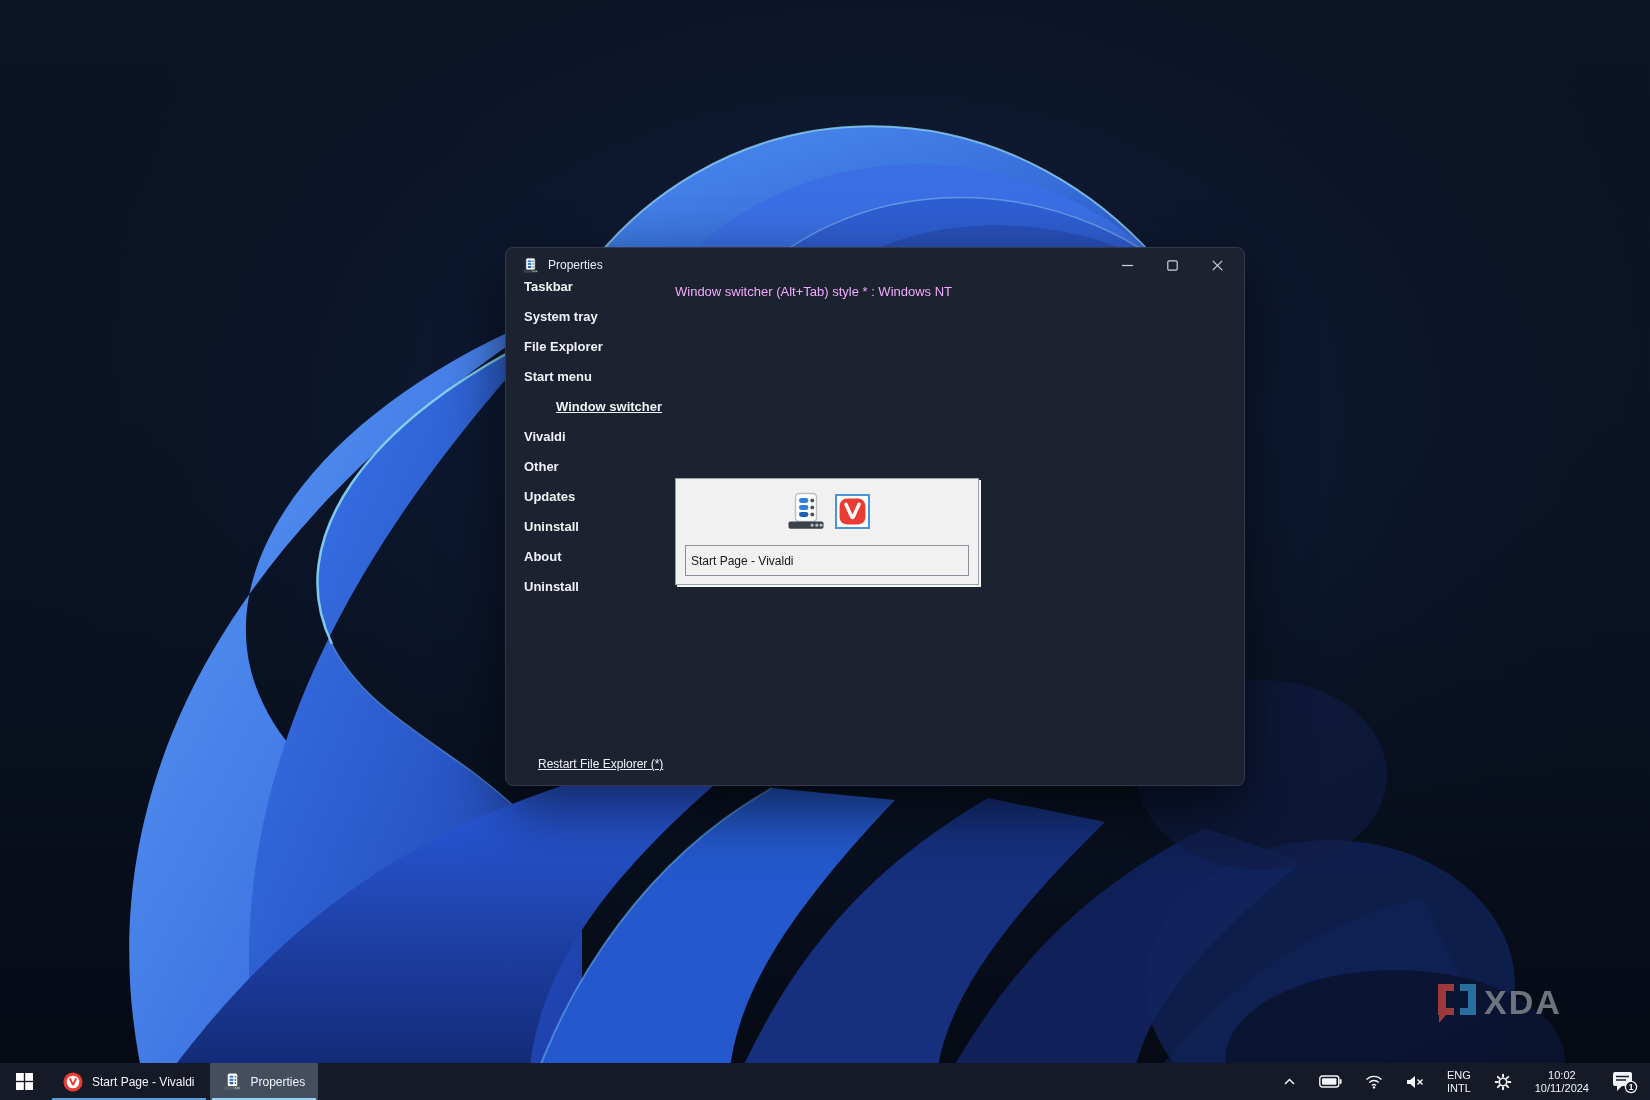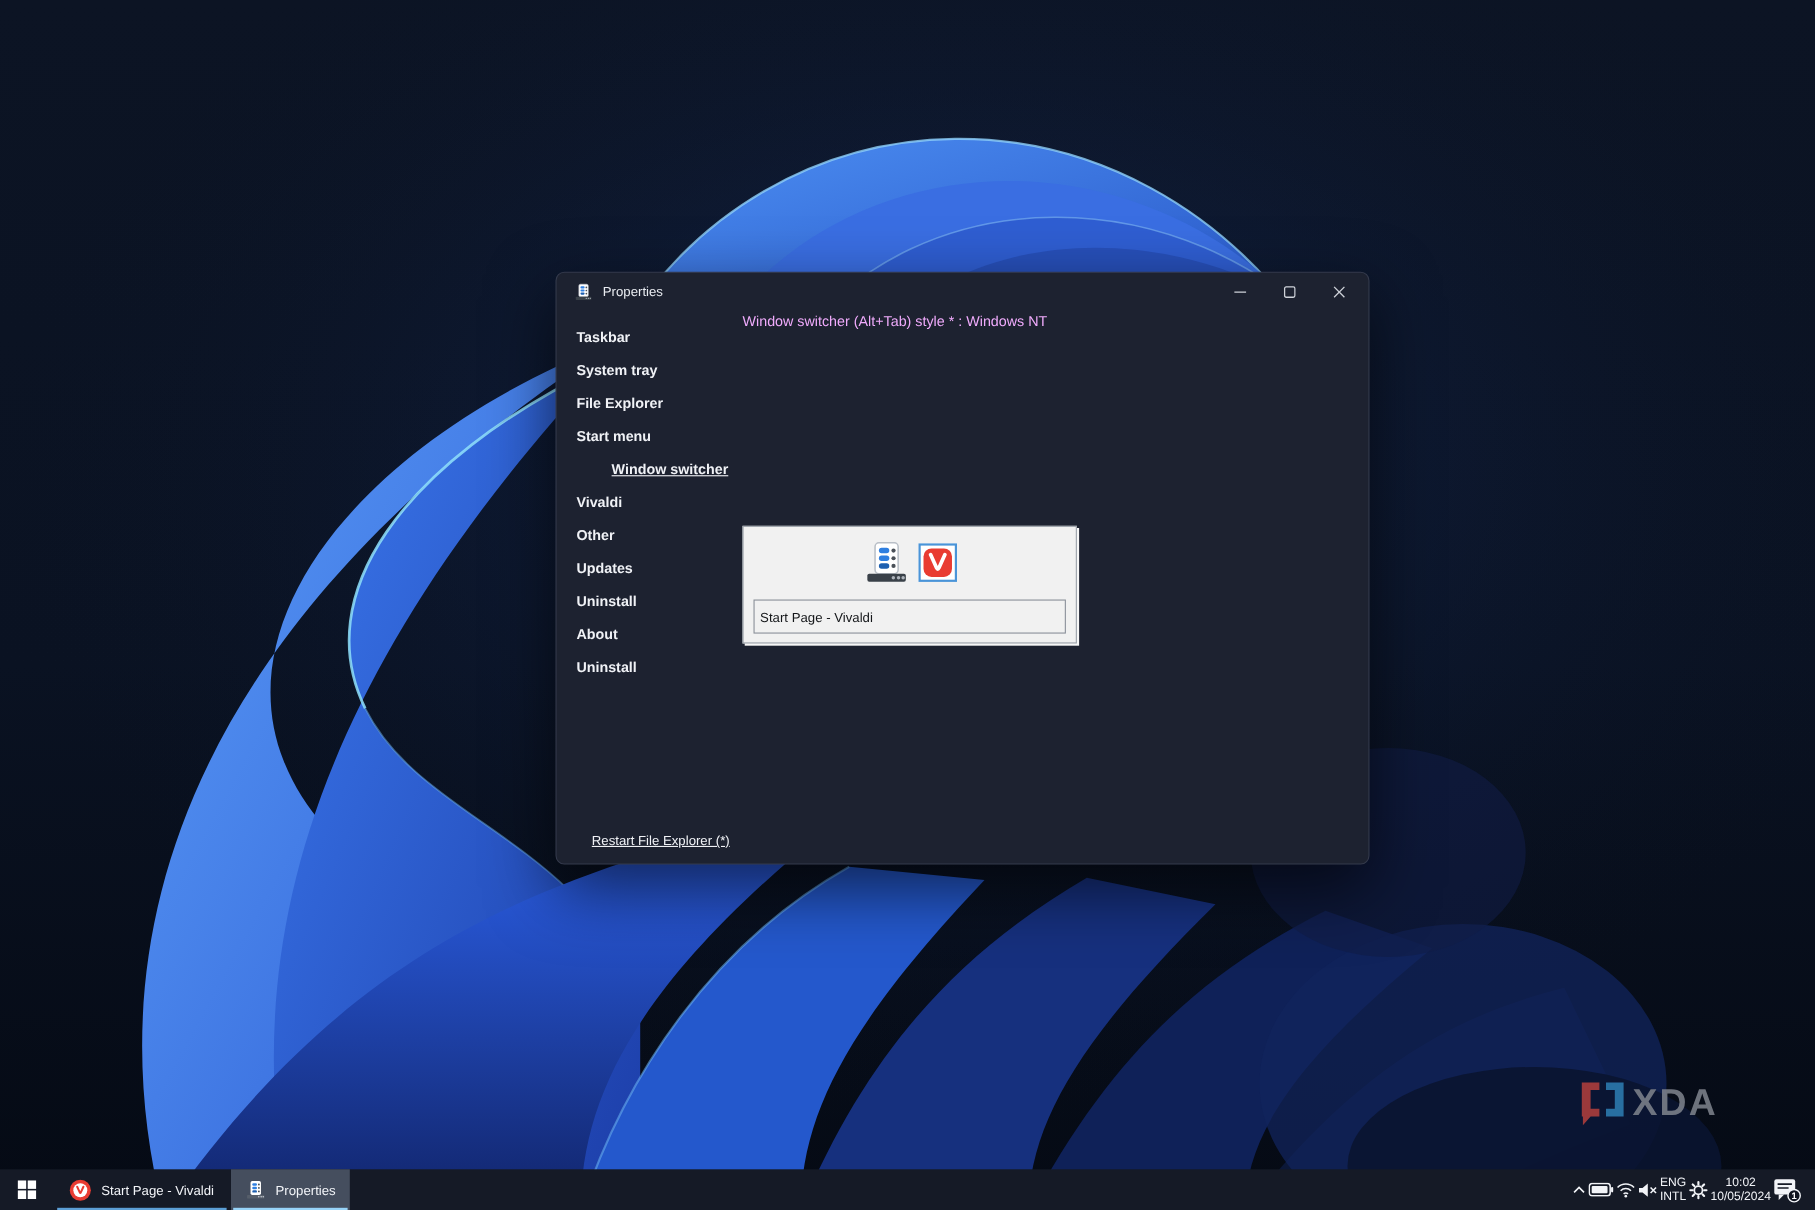--- a/index.html
+++ b/index.html
@@ -16,21 +16,21 @@
   
   .window { position:absolute; left:505px; top:247px; width:740px; height:539px;
             background:#1d2230; border:1px solid #343a4c; border-radius:8px;
             box-shadow:0 22px 60px rgba(0,0,0,.6); z-index:2; color:#eef1f5; }
   .titlebar { position:relative; height:34px; display:flex; align-items:center; padding-left:16px; }
   .titlebar .app-icon { width:17px; height:17px; margin-right:9px; }
   .title-text { font-size:12px; color:#e9ecf1; }
   .win-controls { position:absolute; right:4px; top:0; height:34px; display:flex; }
   .ctrl { width:45px; height:34px; display:flex; align-items:center; justify-content:center; }
 
-  .sidebar { position:absolute; left:18px; top:44px; width:145px; }
+  .sidebar { position:absolute; left:18px; top:24px; width:145px; }
   .side-item { height:30px; line-height:30px; font-size:13px; font-weight:700; color:#f0f2f6; cursor:default; }
   .side-item.active span { text-decoration:underline;margin-left:32px; }
 
   .content-heading { position:absolute; left:169px; top:36px; font-size:13px; color:#f0abfc; }
 
   .preview-box { position:absolute; left:169px; top:230px; width:304px; height:107px;
                  background:#f1f1f1; border:1px solid #99a0a8;
                  box-shadow:2px 2px 0 #f7f7f7; }
   .preview-icons { display:flex; justify-content:center; align-items:center; gap:7px; margin-top:9px; height:46px; }
   .ep-big { width:44px; height:42px; }
@@ -45,21 +45,21 @@
   
   .taskbar { position:absolute; left:0; bottom:0; width:1650px; height:37px;
              background:#151a26; display:flex; align-items:stretch; z-index:3; }
   .start-btn { width:48px; display:flex; align-items:center; justify-content:center; }
   .task-item { position:relative; display:flex; align-items:center; gap:9px; padding:0 13px;
                font-size:12px; color:#f2f4f8; margin-left:2px; }
   .task-item .tb-underline { position:absolute; left:2px; right:2px; bottom:0; height:2px; background:#5c9fd6; }
   .task-item.active { background:#454e5e; }
   .task-item.active .tb-underline { background:#97d3f8; }
 
-  .tray { margin-left:auto; display:flex; align-items:center; gap:2px; padding-right:12px; }
+  .tray { margin-left:auto; display:flex; align-items:center; gap:23px; padding-right:12px; }
   .tray-txt { font-size:11px; line-height:13px; color:#f2f4f8; text-align:center; }
   .tray-ico { display:flex; align-items:center; justify-content:center; }
 </style>
 </head>
 <body>
 
 <div class="screen">
 
   <svg class="wallpaper" width="1650" height="1100" viewBox="0 0 1650 1100" preserveAspectRatio="none">
     <defs>
@@ -287,21 +287,21 @@
               <line x1="12" y1="5" x2="12" y2="2.2"></line>
             <line x1="16.95" y1="16.95" x2="18.9" y2="18.9"></line>
               <line x1="7.05" y1="7.05" x2="5.1" y2="5.1"></line>
             <line x1="16.95" y1="7.05" x2="18.9" y2="5.1"></line>
               <line x1="7.05" y1="16.95" x2="5.1" y2="18.9"></line>
           </g>
         </svg>
       </div>
       <div class="tray-txt">
         <div>10:02</div>
-        <div>10/05/2024</div>
+        <div>10/11/2024</div>
       </div>
       <div class="tray-ico">
         <svg width="26" height="24" viewBox="0 0 26 24">
           <rect x="1" y="2" width="19" height="14" rx="2" fill="#f2f4f8"></rect>
           <path d="M5 16 v5 l5 -5 z" fill="#f2f4f8"></path>
           <line x1="4" y1="6.5" x2="17" y2="6.5" stroke="#151a26" stroke-width="1.5"></line>
           <line x1="4" y1="10" x2="14" y2="10" stroke="#151a26" stroke-width="1.5"></line>
           <circle cx="19" cy="17" r="5.6" fill="#10141f" stroke="#f2f4f8" stroke-width="1.3"></circle>
           <text x="19" y="20" text-anchor="middle" font-size="8.5" font-weight="bold" fill="#ffffff" font-family="Liberation Sans, sans-serif">1</text>
         </svg>

